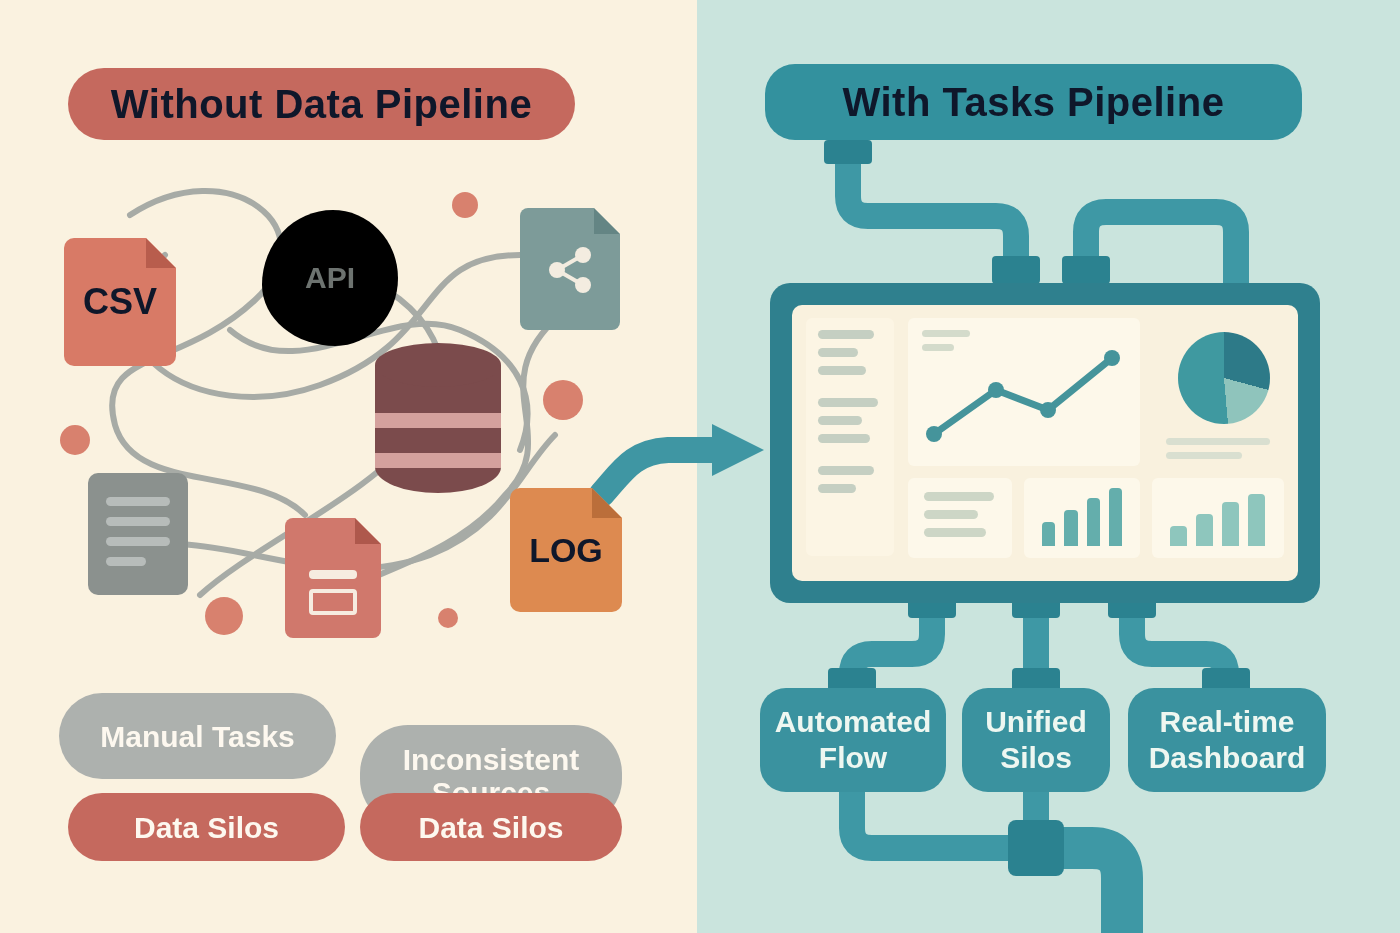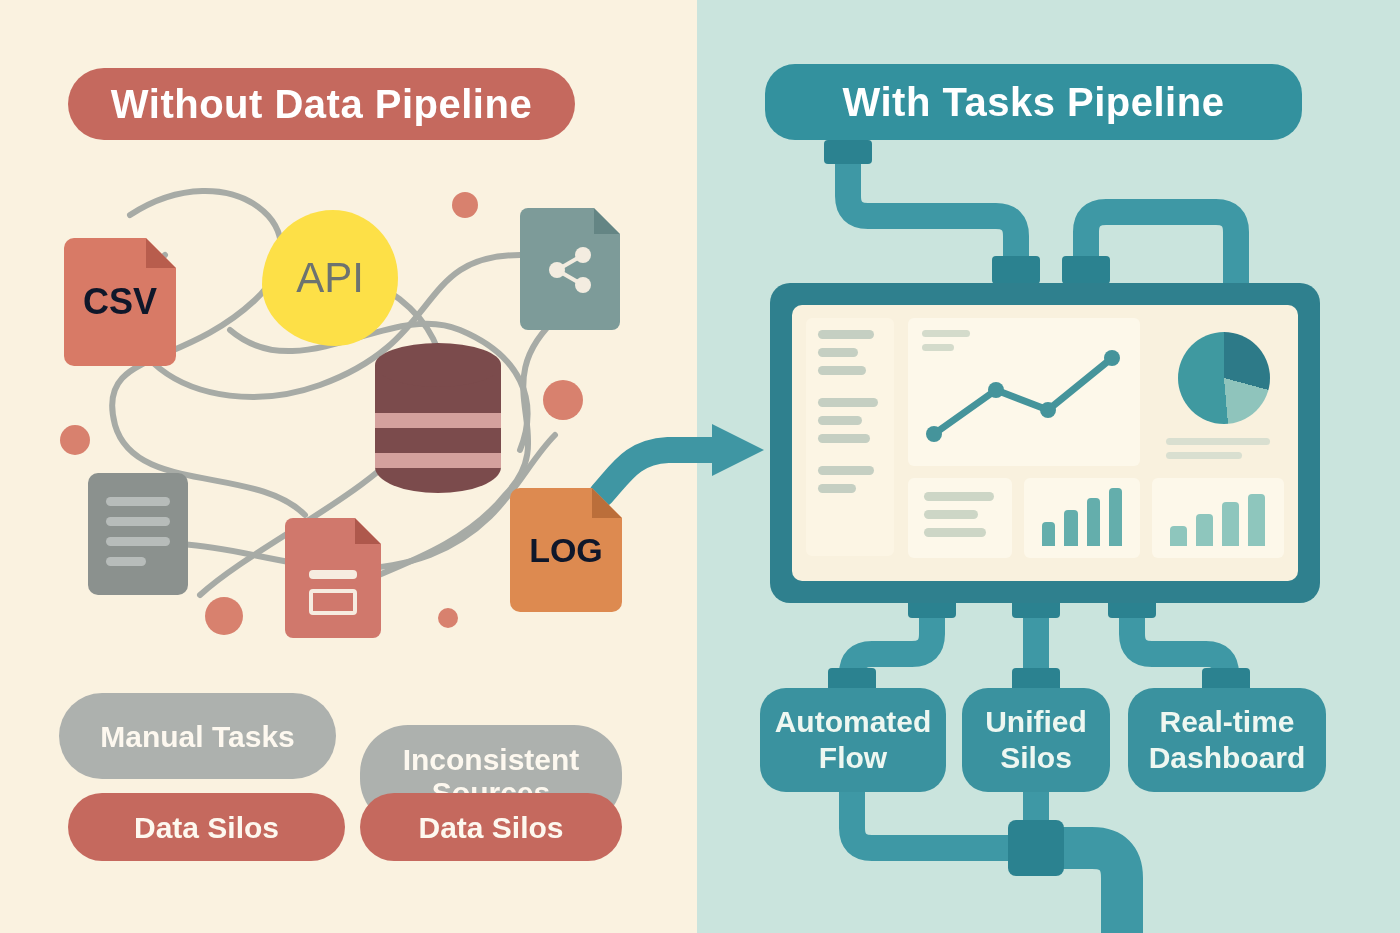--- a/index.html
+++ b/index.html
@@ -11,21 +11,21 @@
   #left-bg  { left:0; width:697px; background:#faf2e0; }
   #right-bg { left:697px; width:703px; background:#cae4dd; }
 
   #art { position:absolute; inset:0; z-index:1; }
 
   .layer2 { position:absolute; z-index:2; }
   .layer3 { position:absolute; z-index:3; }
 
   
   .banner { display:flex; align-items:center; justify-content:center;
-            color:#ffffff; font-weight:bold; font-size:40px; letter-spacing:.5px; }
+            color:#0f172a; font-weight:bold; font-size:40px; letter-spacing:.5px; }
   #banner-left  { left:68px; top:68px; width:507px; height:72px; border-radius:36px; background:#c5695e; }
   #banner-right { left:765px; top:64px; width:537px; height:76px; border-radius:30px; background:#33919e; }
 
   
   .pill { position:absolute; z-index:2; display:flex; align-items:center; justify-content:center;
           text-align:center; color:#fdf8ef; font-weight:bold; font-size:30px; line-height:1.1; }
   .pill.gray { background:#adb1ae; }
   .pill.red  { background:#c5695e; }
   #pill-manual { left:59px; top:693px; width:277px; height:86px; border-radius:43px; }
   #pill-sources { left:360px; top:685px; width:262px; height:102px; border-radius:48px; padding:16px 30px;margin-top:40px; }
@@ -35,23 +35,23 @@
   
   .file { position:absolute; z-index:2; display:flex; align-items:center; justify-content:center;
           color:#0f172a; font-weight:bold; }
   .fold { position:absolute; top:0; right:0; }
 
   #csv-icon { left:64px; top:238px; width:112px; height:128px; background:#d87a66; border-radius:10px;
               clip-path:polygon(0 0, calc(100% - 30px) 0, 100% 30px, 100% 100%, 0 100%); font-size:36px; }
   #csv-fold { width:30px; height:30px; background:#b85d4d; clip-path:polygon(0 0, 0 100%, 100% 100%); }
 
   #api-blob { position:absolute; z-index:2; left:262px; top:210px; width:136px; height:136px;
-              background:#fde047; border-radius:52% 48% 46% 54% / 55% 50% 50% 45%;
+              background:#000000; border-radius:52% 48% 46% 54% / 55% 50% 50% 45%;
               display:flex; align-items:center; justify-content:center;
-              color:#6d7370; font-weight:normal; font-size:42px; }
+              color:#6d7370; font-weight:bold; font-size:30px; }
 
   #share-icon { left:520px; top:208px; width:100px; height:122px; background:#7d9b99; border-radius:8px;
                 clip-path:polygon(0 0, calc(100% - 26px) 0, 100% 26px, 100% 100%, 0 100%); }
   #share-fold { width:26px; height:26px; background:#648584; clip-path:polygon(0 0, 0 100%, 100% 100%); }
 
   #db-icon { position:absolute; z-index:2; left:375px; top:343px; width:126px; height:150px; }
   #db-top { position:absolute; top:0; left:0; width:126px; height:44px; background:#7b4b4c; border-radius:50%; }
   #db-body { position:absolute; top:22px; left:0; width:126px; height:128px; background:#7b4b4c;
              border-radius:0 0 63px 63px / 0 0 26px 26px; overflow:hidden; }
   .db-stripe { position:absolute; left:0; width:126px; height:15px; background:#d4a19d; }

